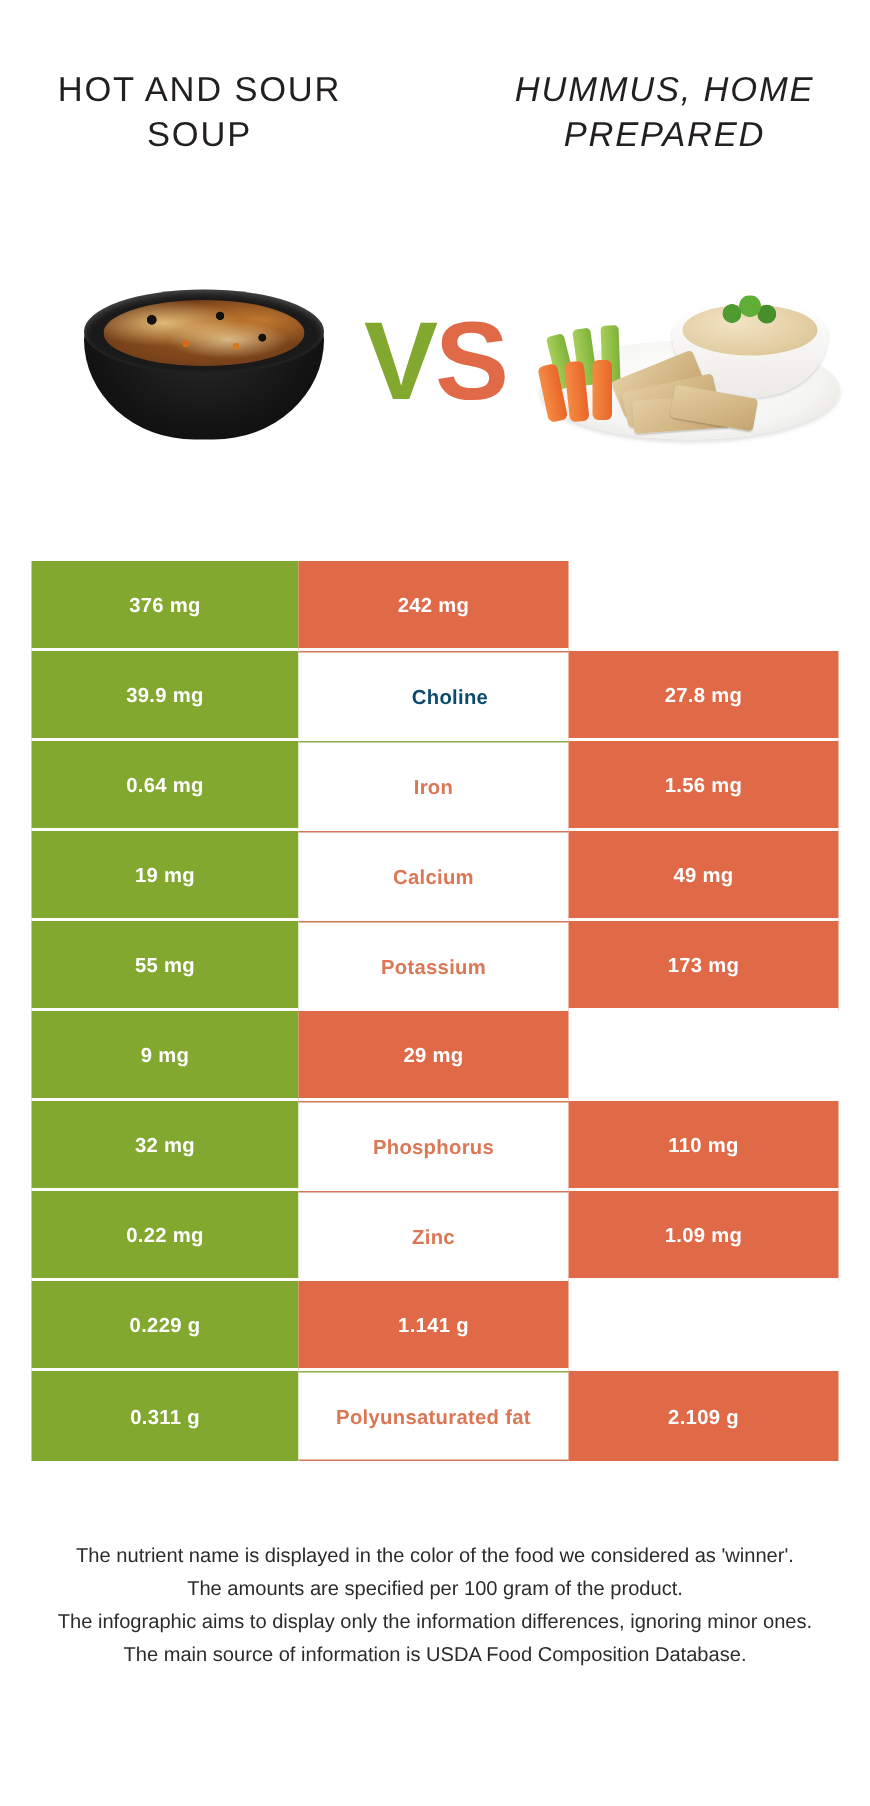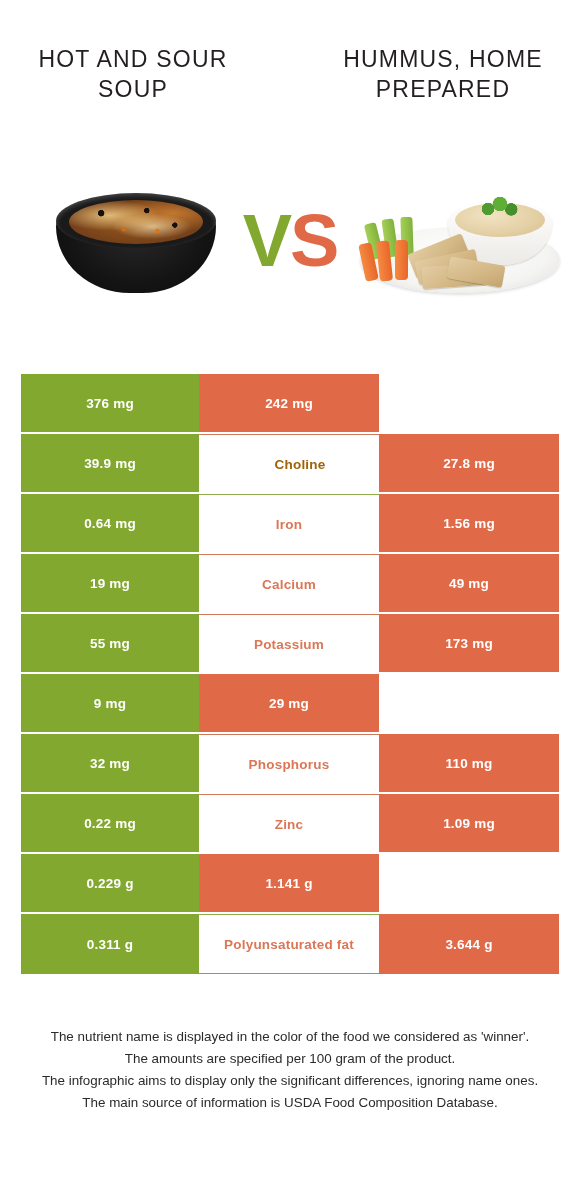--- a/index.html
+++ b/index.html
@@ -40,20 +40,21 @@
     text-align: center;
   }
   .title-left {
     left: 18px;
     width: 230px;
   }
   .title-right {
     left: 328px;
     width: 230px;
     top: 44px;
+    font-style: italic;
   }
 
   
   .hero {
     position: absolute;
     top: 165px;
     left: 0;
     width: 580px;
     height: 165px;
   }
@@ -216,21 +217,21 @@
   }
   .cell-mid {
     width: 180px;
     background: #ffffff;
     color: #db7755;
     font-weight: 700;
     font-size: 13.5px;
     border-top: 1px solid #d07a5c;
   }
   .row:first-child .cell-mid { border-top: none; }
-  .row.win-green .cell-mid { color: #a16207; padding-left: 22px; }
+  .row.win-green .cell-mid { color: #0c4a6e; padding-left: 22px; }
   .row.win-green + .row .cell-mid { border-top-color: #8cad4a; }
   .row:last-child .cell-mid {
     border-bottom: 1px solid #d07a5c;
   }
   .row:last-child .cell-left,
   .row:last-child .cell-right { border-bottom: none; }
 
   
   .footer {
     position: absolute;
@@ -328,24 +329,24 @@
         <div class="cell cell-mid">Zinc</div>
         <div class="cell cell-right">1.09 mg</div>
       </div>
       <div class="row win-green">
         <div class="cell cell-left">0.229 g</div>
         <div class="cell cell-right">1.141 g</div>
       </div>
       <div class="row">
         <div class="cell cell-left">0.311 g</div>
         <div class="cell cell-mid">Polyunsaturated fat</div>
-        <div class="cell cell-right">3.644 g</div>
+        <div class="cell cell-right">2.109 g</div>
       </div>
     </div>
 
   <div class="footer">
     <p>The nutrient name is displayed in the color of the food we considered as 'winner'.</p>
     <p>The amounts are specified per 100 gram of the product.</p>
-    <p>The infographic aims to display only the significant differences, ignoring name ones.</p>
+    <p>The infographic aims to display only the information differences, ignoring minor ones.</p>
     <p>The main source of information is USDA Food Composition Database.</p>
   </div>
 
 </div>
 
 </body></html>

